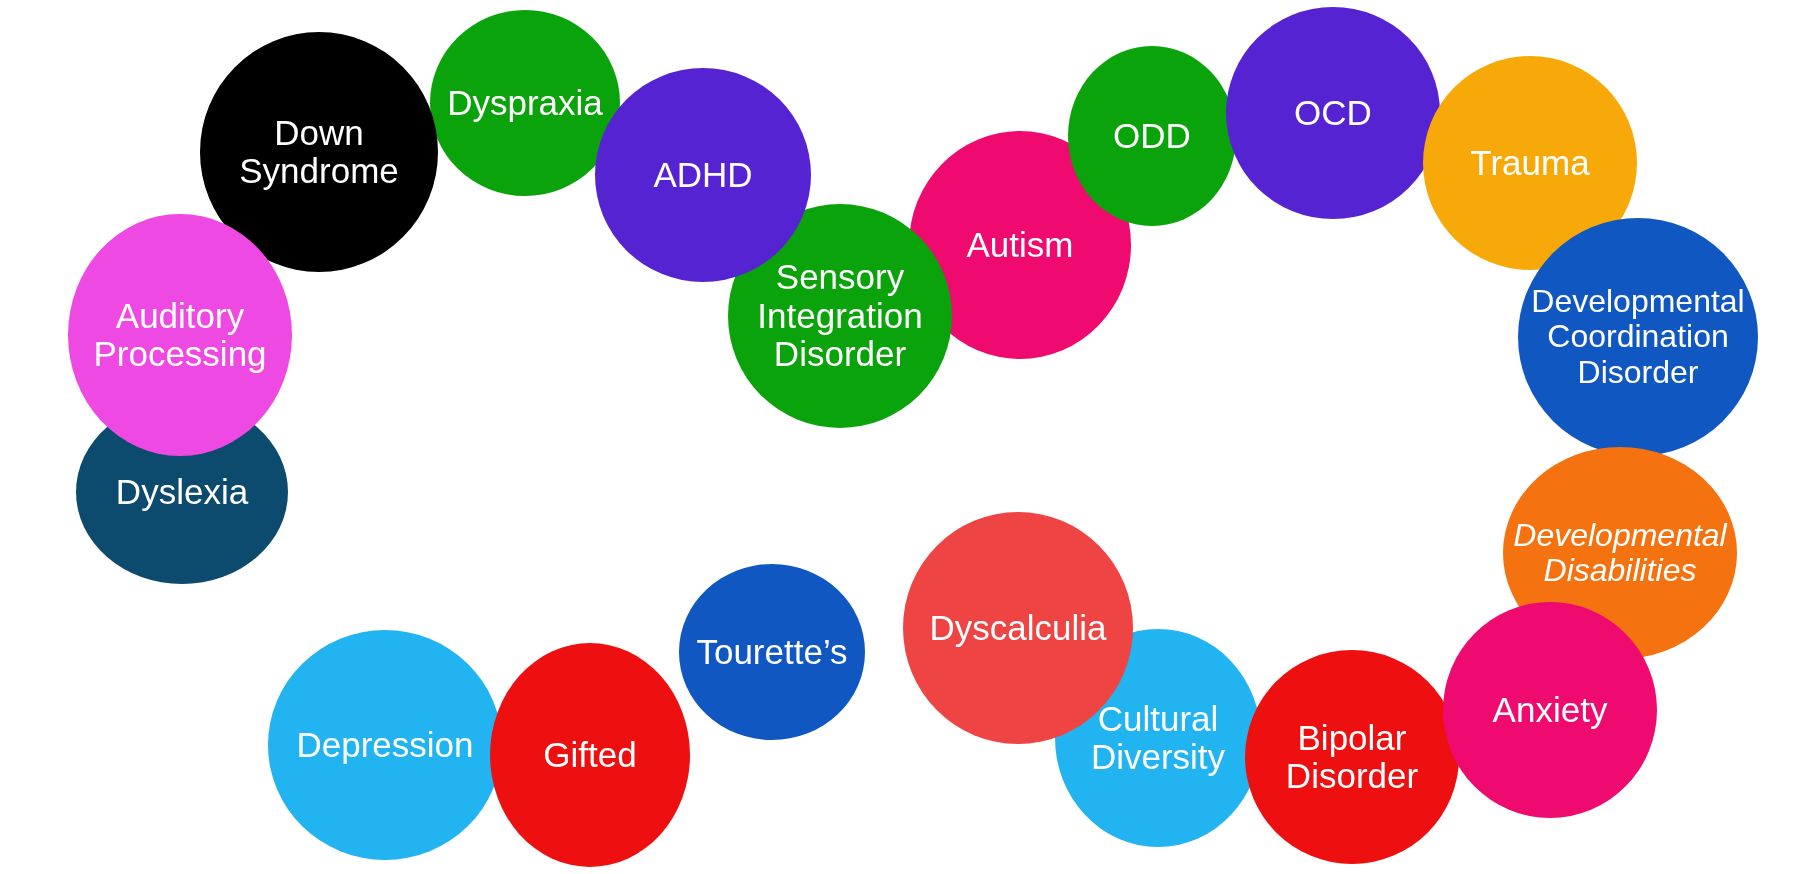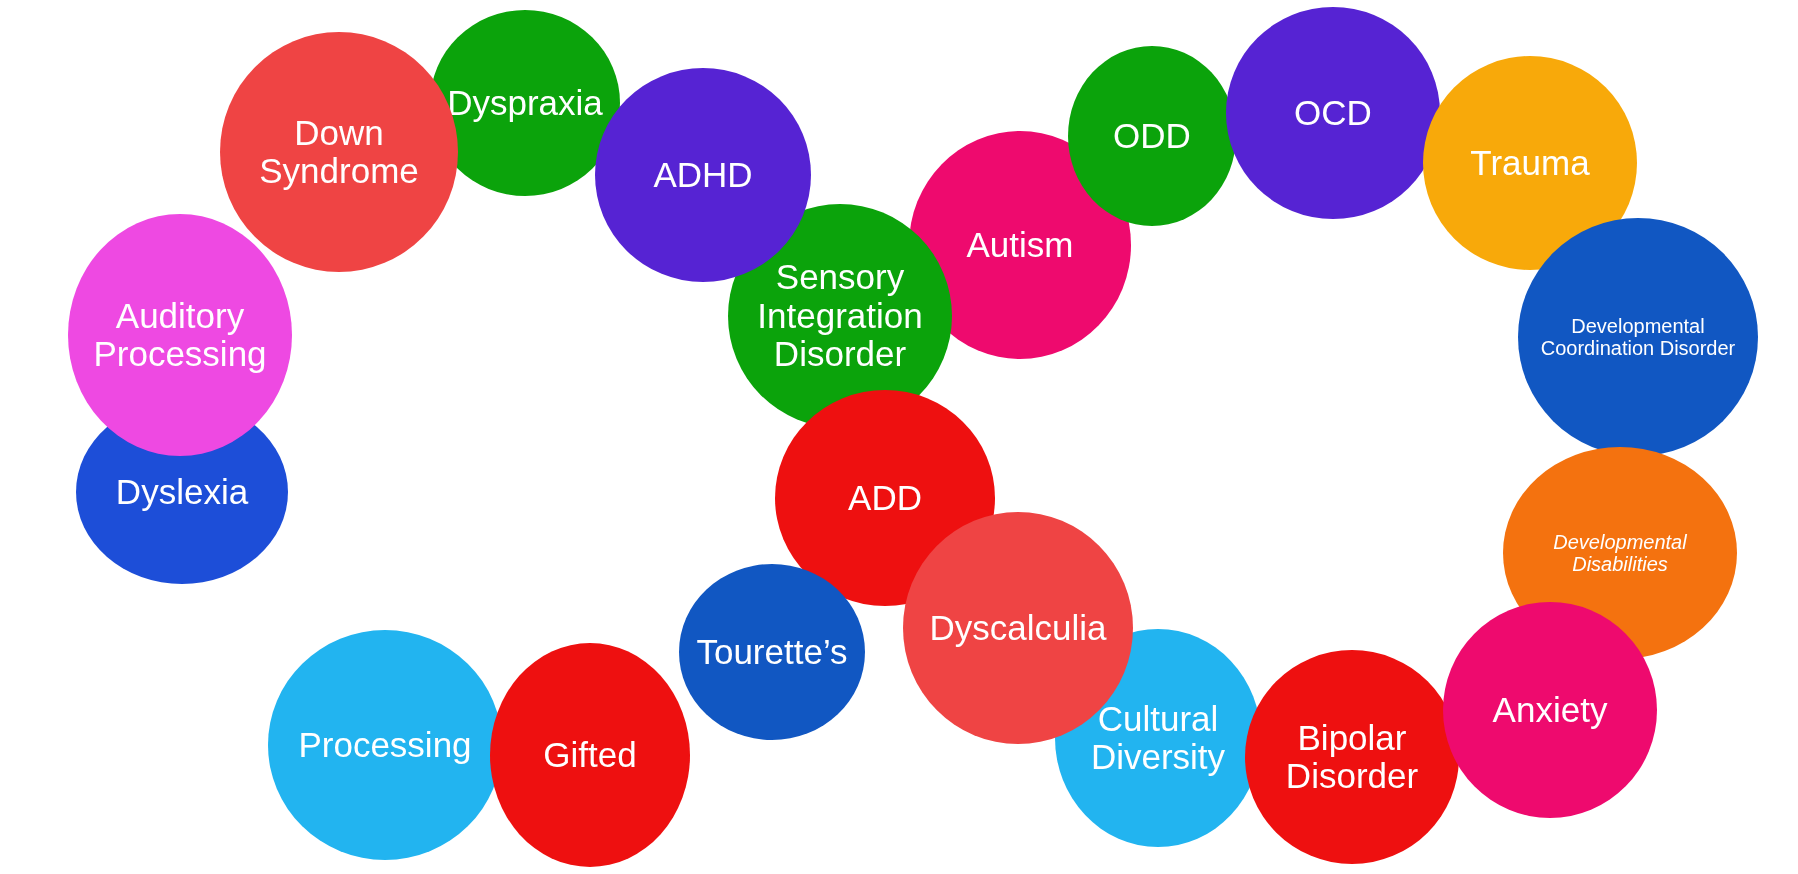--- a/index.html
+++ b/index.html
@@ -24,56 +24,53 @@
     padding: 6px;
   }
   .bubble .label {
     color: #FFFFFF;
     font-size: 35px;
     line-height: 1.1;
     font-weight: 400;
     letter-spacing: 0px;
   }
   .bubble.small-text .label {
-    font-size: 20px;
+    font-size: 32px;
   }
 </style>
 </head>
 <body>
 
 <div id="stage" style="width: 1798px; height: 874px; background: rgb(255, 255, 255); color: rgb(255, 255, 255);">
   <div class="bubble" style="left: 909px; top: 131px; width: 222px; height: 228px; background: rgb(238, 10, 110);">
       <span class="label">Autism</span>
     </div>
   <div class="bubble" style="left: 728px; top: 204px; width: 224px; height: 224px; background: rgb(11, 163, 11);">
       <span class="label">Sensory Integration Disorder</span>
     </div>
   <div class="bubble" style="left: 430px; top: 10px; width: 190px; height: 186px; background: rgb(11, 163, 11);">
       <span class="label">Dyspraxia</span>
     </div>
-  <div class="bubble" style="left: 220px; top: 32px; width: 238px; height: 240px; background: #ef4444;">
+  <div class="bubble" style="left: 200px; top: 32px; width: 238px; height: 240px; background: #000000;">
       <span class="label">Down Syndrome</span>
     </div>
   <div class="bubble" style="left: 595px; top: 68px; width: 216px; height: 214px; background: rgb(86, 35, 211);">
       <span class="label">ADHD</span>
     </div>
-  <div class="bubble" style="left: 76px; top: 400px; width: 212px; height: 184px; background: #1d4ed8;">
+  <div class="bubble" style="left: 76px; top: 400px; width: 212px; height: 184px; background: #0c4a6e;">
       <span class="label">Dyslexia</span>
     </div>
   <div class="bubble" style="left: 68px; top: 214px; width: 224px; height: 242px; background: rgb(238, 73, 226);">
       <span class="label">Auditory Processing</span>
     </div>
   <div class="bubble" style="left: 268px; top: 630px; width: 234px; height: 230px; background: rgb(34, 180, 240);">
-      <span class="label">Processing</span>
+      <span class="label">Depression</span>
     </div>
   <div class="bubble" style="left: 490px; top: 643px; width: 200px; height: 224px; background: rgb(238, 16, 16); justify-content: center;">
       <span class="label">Gifted</span>
-    </div>
-  <div class="bubble" style="left: 775px; top: 390px; width: 220px; height: 216px; background: rgb(238, 16, 16);">
-      <span class="label">ADD</span>
     </div>
   <div class="bubble" style="left: 679px; top: 564px; width: 186px; height: 176px; background: rgb(17, 87, 194);">
       <span class="label">Tourette’s</span>
     </div>
   <div class="bubble" style="left: 1068px; top: 46px; width: 168px; height: 180px; background: rgb(11, 163, 11);">
       <span class="label">ODD</span>
     </div>
   <div class="bubble" style="left: 1226px; top: 7px; width: 214px; height: 212px; background: rgb(86, 35, 211);">
       <span class="label">OCD</span>
     </div>

